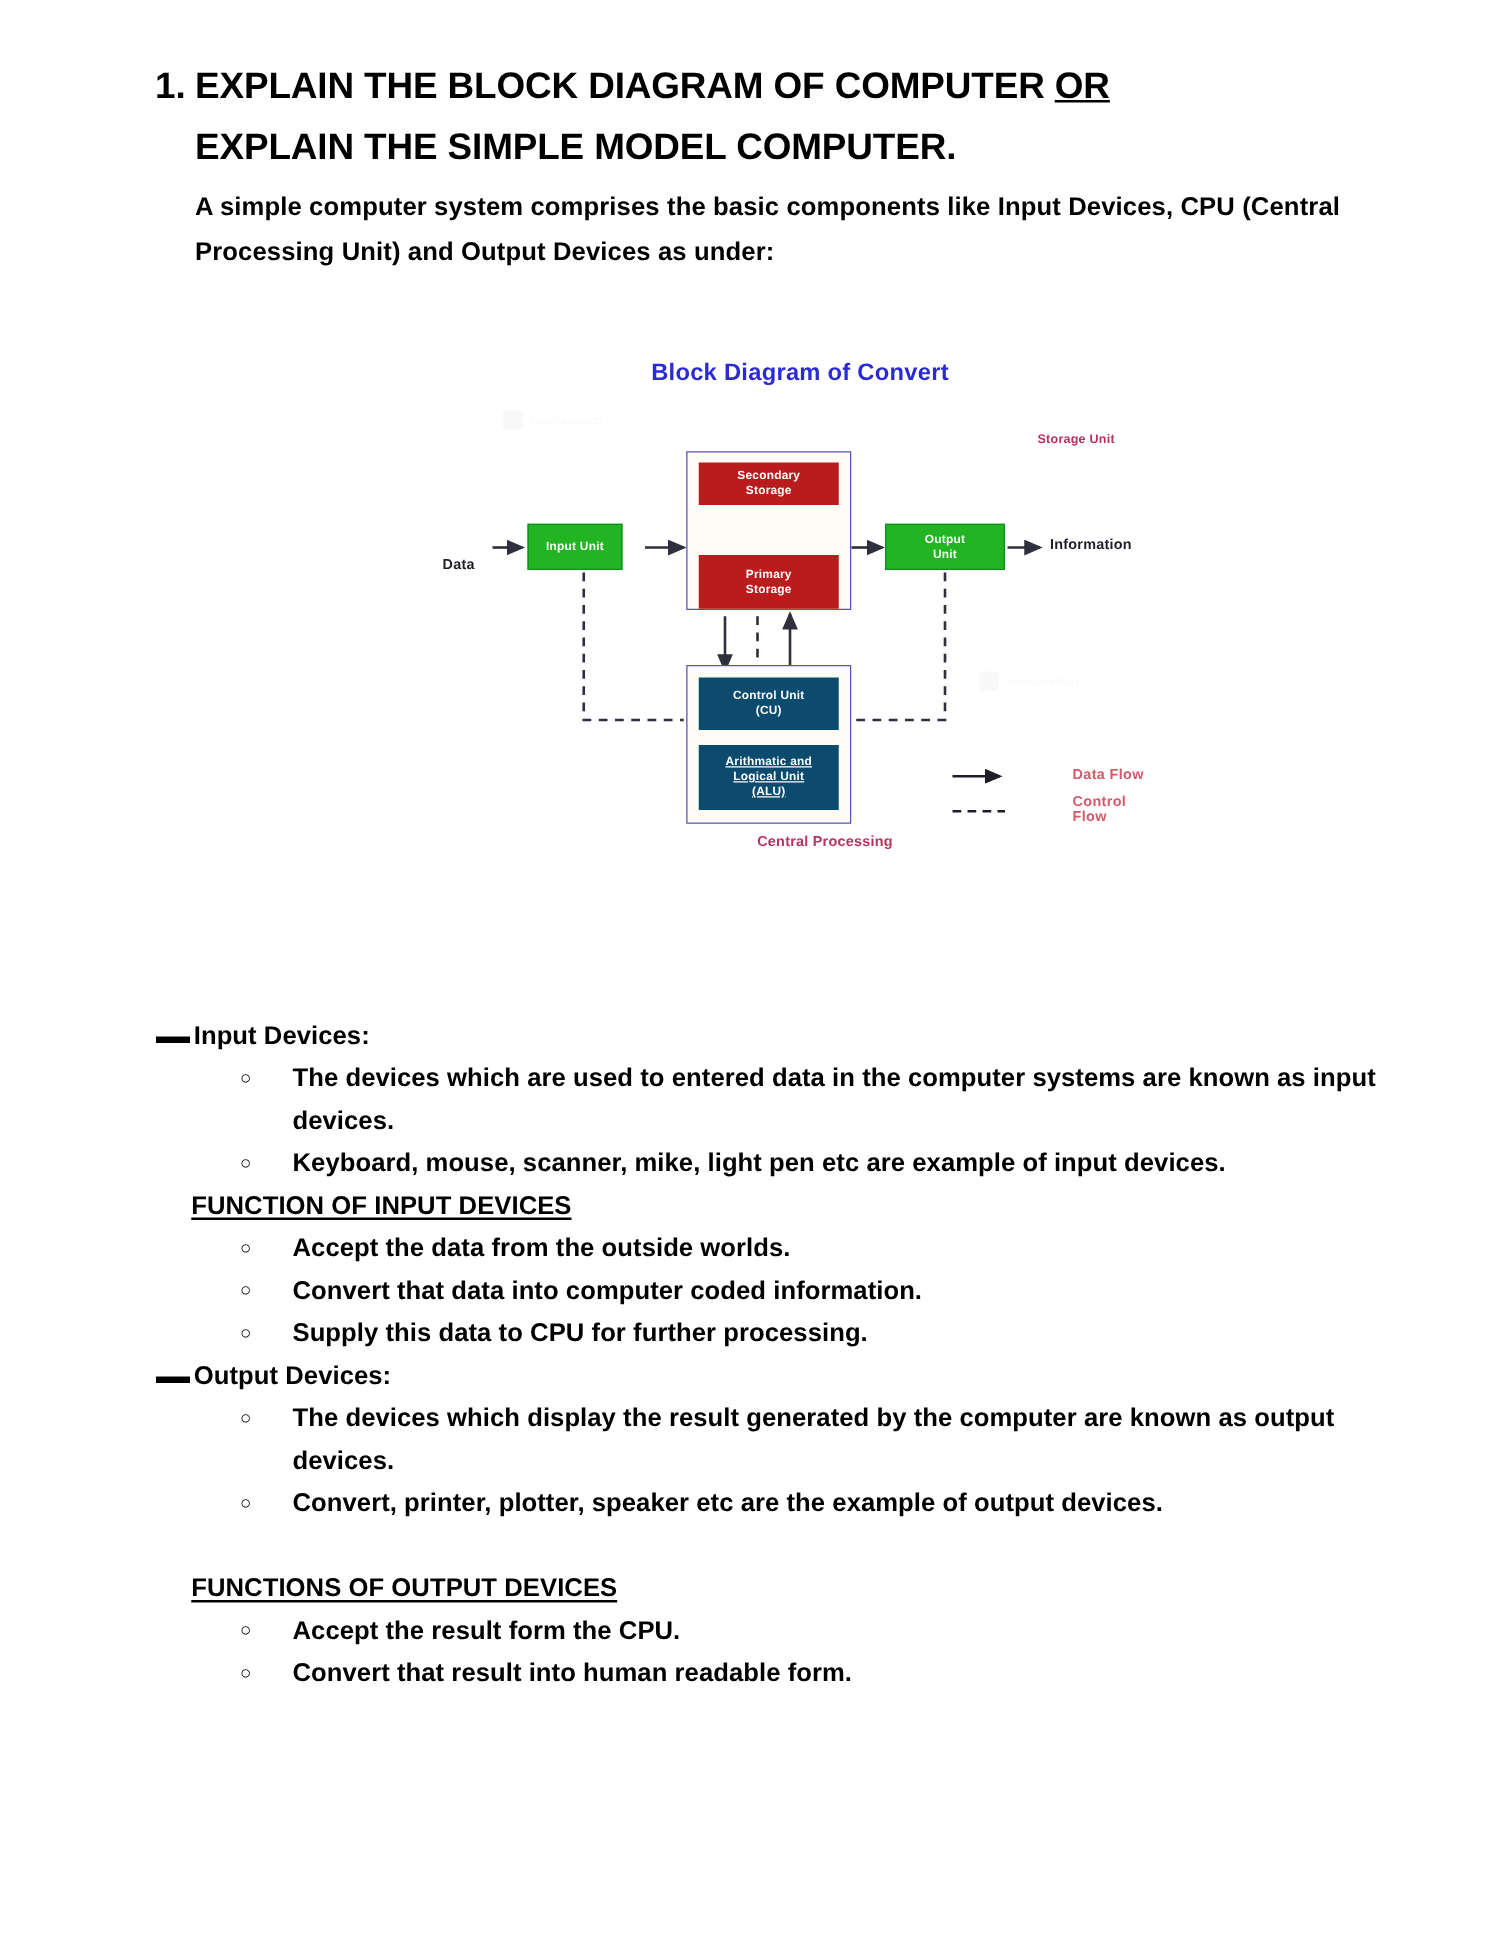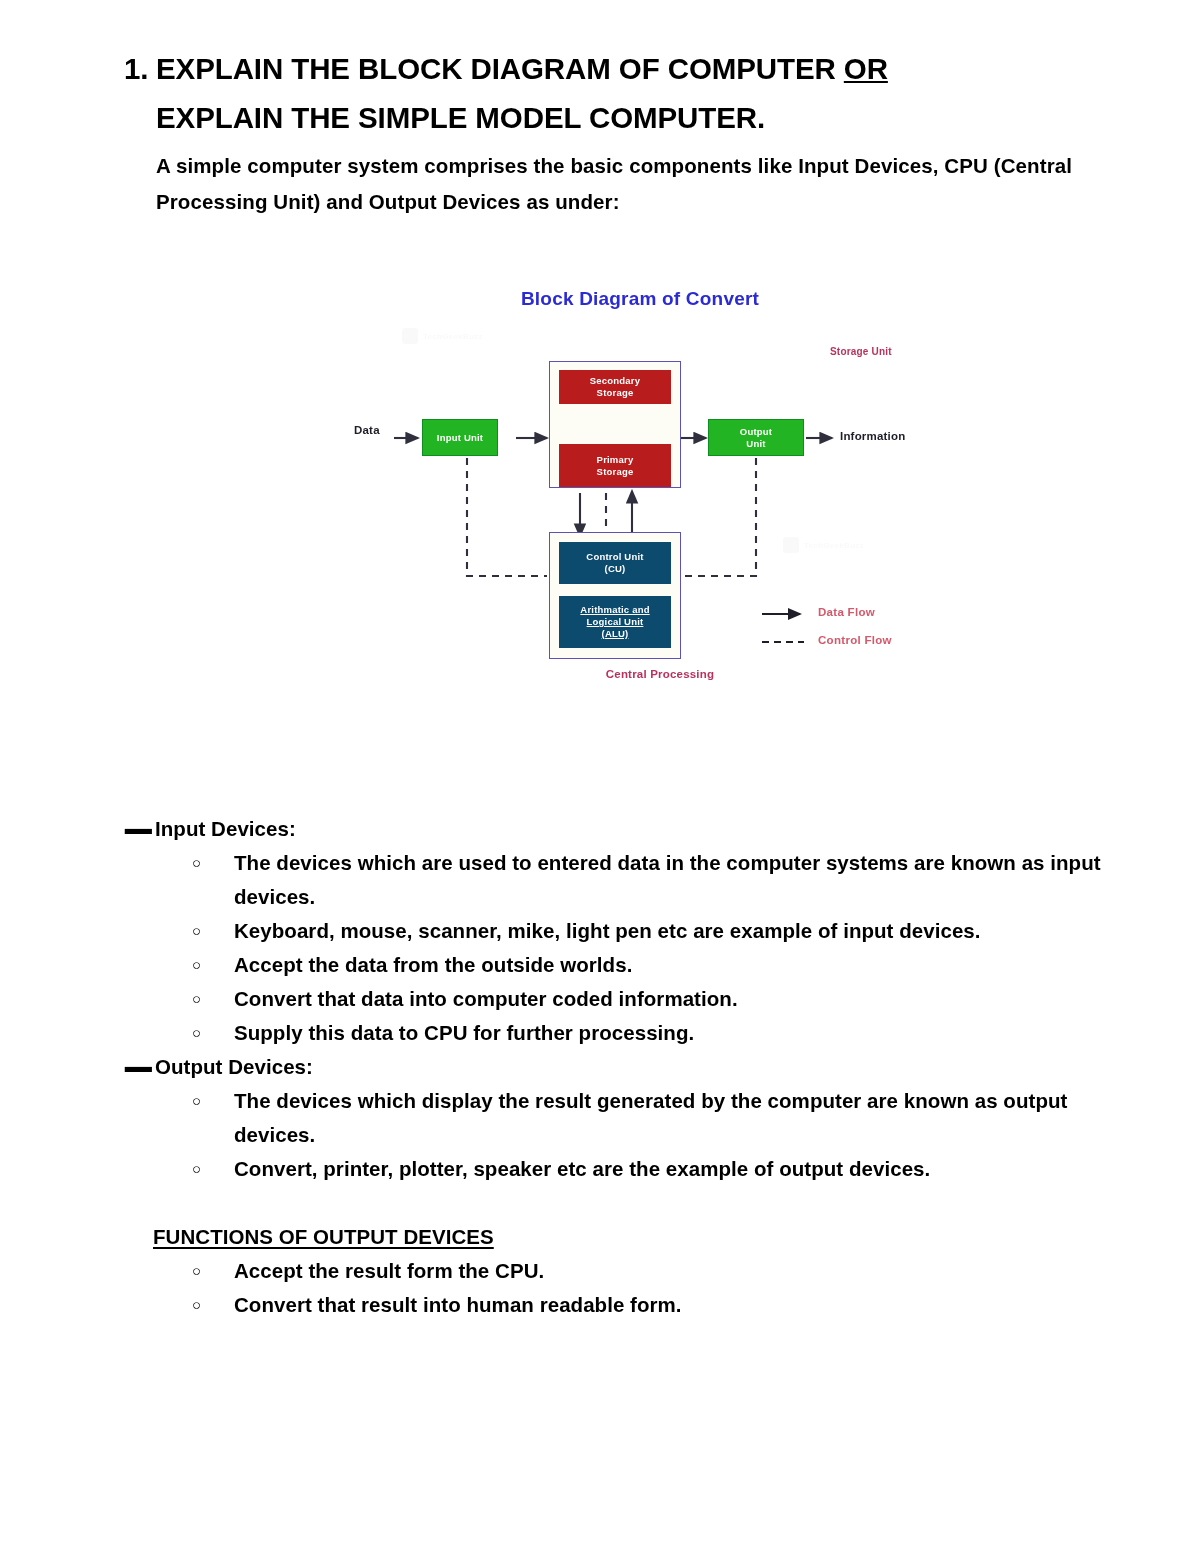--- a/index.html
+++ b/index.html
@@ -154,21 +154,23 @@
   }
 
   .legend {
     position: absolute;
     left: 420px;
     top: 318px;
     width: 170px;
   }
   .legend-row {
     display: flex;
+    align-items: center;
     height: 28px;
+    gap: 40px;
   }
   .legend-glyph { width: 48px; height: 12px; position: relative; }
   .legend-label {
     color: #D4596A;
     font-size: 11.5px;
     font-weight: bold;
     letter-spacing: 0.3px;
     margin-left: 10px;
   }
 
@@ -278,21 +280,21 @@
         <path d="M127,170 L127,288 L207,288"></path>
 
         <path d="M416,170 L416,288 L341,288"></path>
 
         <line x1="266" y1="205" x2="266" y2="248"></line>
 
         <line x1="266" y1="310" x2="266" y2="335"></line>
       </g>
     </svg>
 
-    <div class="sidetext" style="left:14px; top:136px;text-align:center;">Data</div>
+    <div class="sidetext" style="left:14px; top:158px;text-align:center;">Data</div>
     <div class="sidetext" style="left:500px; top:142px;">Information</div>
 
     <div class="box green" style="left:82px; top:131px; width:76px; height:37px;">Input Unit</div>
 
     <div class="box green" style="left:368px; top:131px; width:96px; height:37px; flex-direction:column;">
       <span>Output</span>
       <span>Unit</span>
     </div>
 
     <div class="container-box" style="left:209px; top:73px; width:132px; height:127px;"></div>
@@ -355,20 +357,21 @@
 
     <div class="lvl2">
       <span class="marker">○</span>
       <span class="txt">The devices which are used to entered data in the computer systems are known as input devices.</span>
     </div>
     <div class="lvl2">
       <span class="marker">○</span>
       <span class="txt">Keyboard, mouse, scanner, mike, light pen etc are example of input devices.</span>
     </div>
 
+    <div class="section-head">FUNCTION OF INPUT DEVICES</div>
 
     <div class="lvl2">
       <span class="marker">○</span>
       <span class="txt">Accept the data from the outside worlds.</span>
     </div>
     <div class="lvl2">
       <span class="marker">○</span>
       <span class="txt">Convert that data into computer coded information.</span>
     </div>
     <div class="lvl2">

